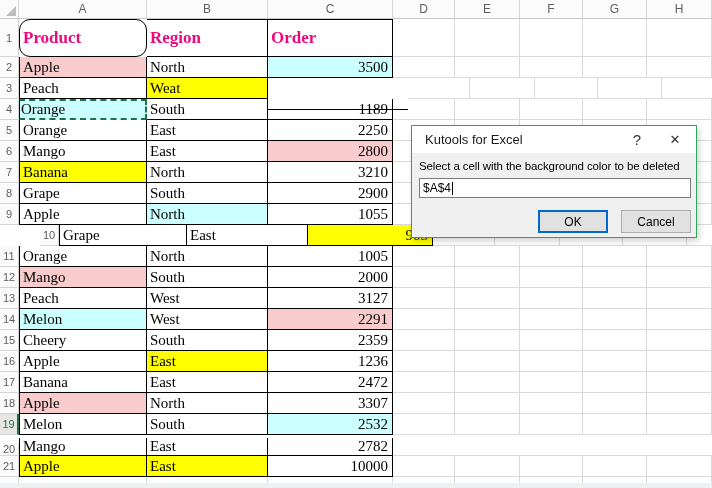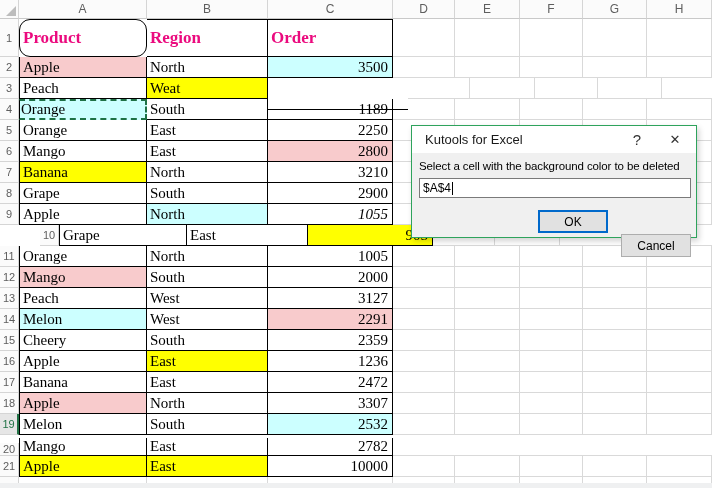--- a/index.html
+++ b/index.html
@@ -72,21 +72,21 @@
     box-sizing:border-box; background:#FFFFFF; border:1px solid #7A7A7A;
     display:flex; align-items:center; padding-left:3px; font-size:12px; color:#000;
   }
   .caret { display:inline-block; width:1px; height:13px; background:#000; margin-left:1px; }
   .btn {
     position:absolute; top:57px; width:70px; height:23px; box-sizing:border-box;
     background:#E1E1E1; font-family:"Liberation Sans", sans-serif; font-size:12px; color:#000;
     display:flex; align-items:center; justify-content:center; padding:0;
   }
   .btn.ok { left:126px; border:2px solid #0069CB; }
-  .btn.cancel { left:209px; border:1px solid #ADADAD;margin-top:24px; }
+  .btn.cancel { left:209px; border:1px solid #ADADAD; }
 </style>
 </head>
 <body>
 
 <div id="stage">
   <div id="sheet">
       <div class="colhdr-row">
         <div class="hcell corner"></div>
         <div class="hcell" style="width: 128px;">A</div>
         <div class="hcell" style="width: 121px;">B</div>
@@ -182,21 +182,21 @@
         <div class="cell empty" style="width: 62px;"></div>
         <div class="cell empty" style="width: 65px;"></div>
         <div class="cell empty" style="width: 63px;"></div>
         <div class="cell empty" style="width: 64px;"></div>
         <div class="cell empty" style="width: 65px;"></div>
       </div>
       <div class="row" style="height: 21px;">
         <div class="rownum">9</div>
         <div class="cell table colA" style="width: 128px;">Apple</div>
         <div class="cell table" style="width: 121px; background-color: rgb(204, 255, 255);">North</div>
-        <div class="cell table num" style="width: 125px; font-style: italic;">1055</div>
+        <div class="cell table num" style="width: 125px;">1055</div>
         <div class="cell empty" style="width: 62px;"></div>
         <div class="cell empty" style="width: 65px;"></div>
         <div class="cell empty" style="width: 63px;"></div>
         <div class="cell empty" style="width: 64px;"></div>
         <div class="cell empty" style="width: 65px;"></div>
       </div>
       <div class="row" style="height: 21px; padding-left: 40px;">
         <div class="rownum">10</div>
         <div class="cell table colA" style="width: 128px;">Grape</div>
         <div class="cell table" style="width: 121px;">East</div>

